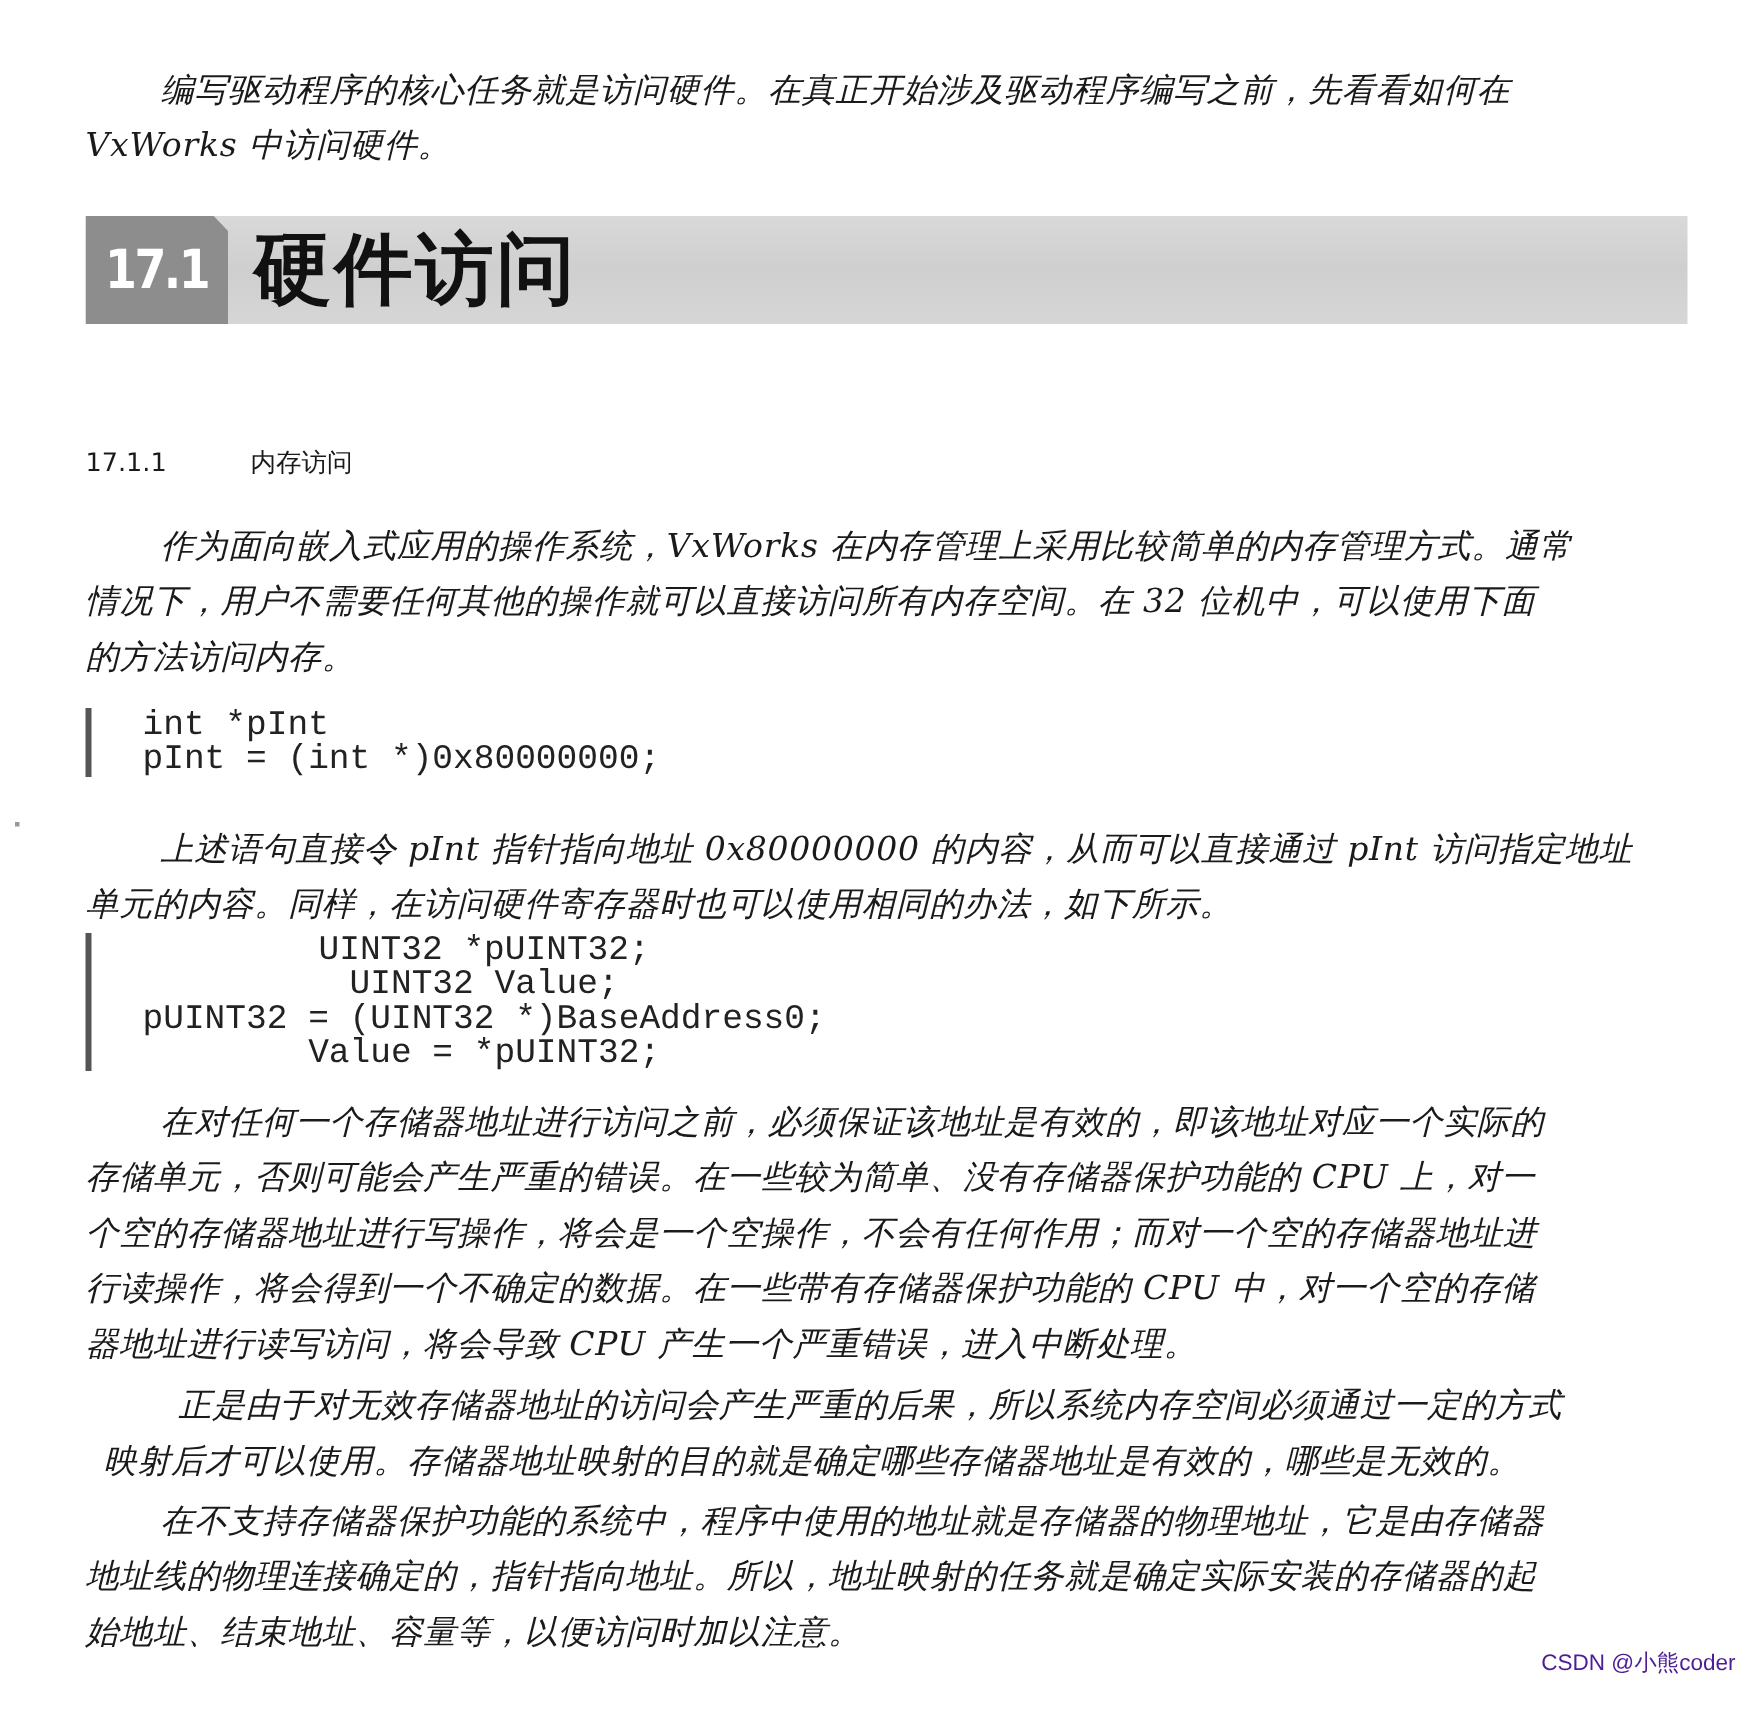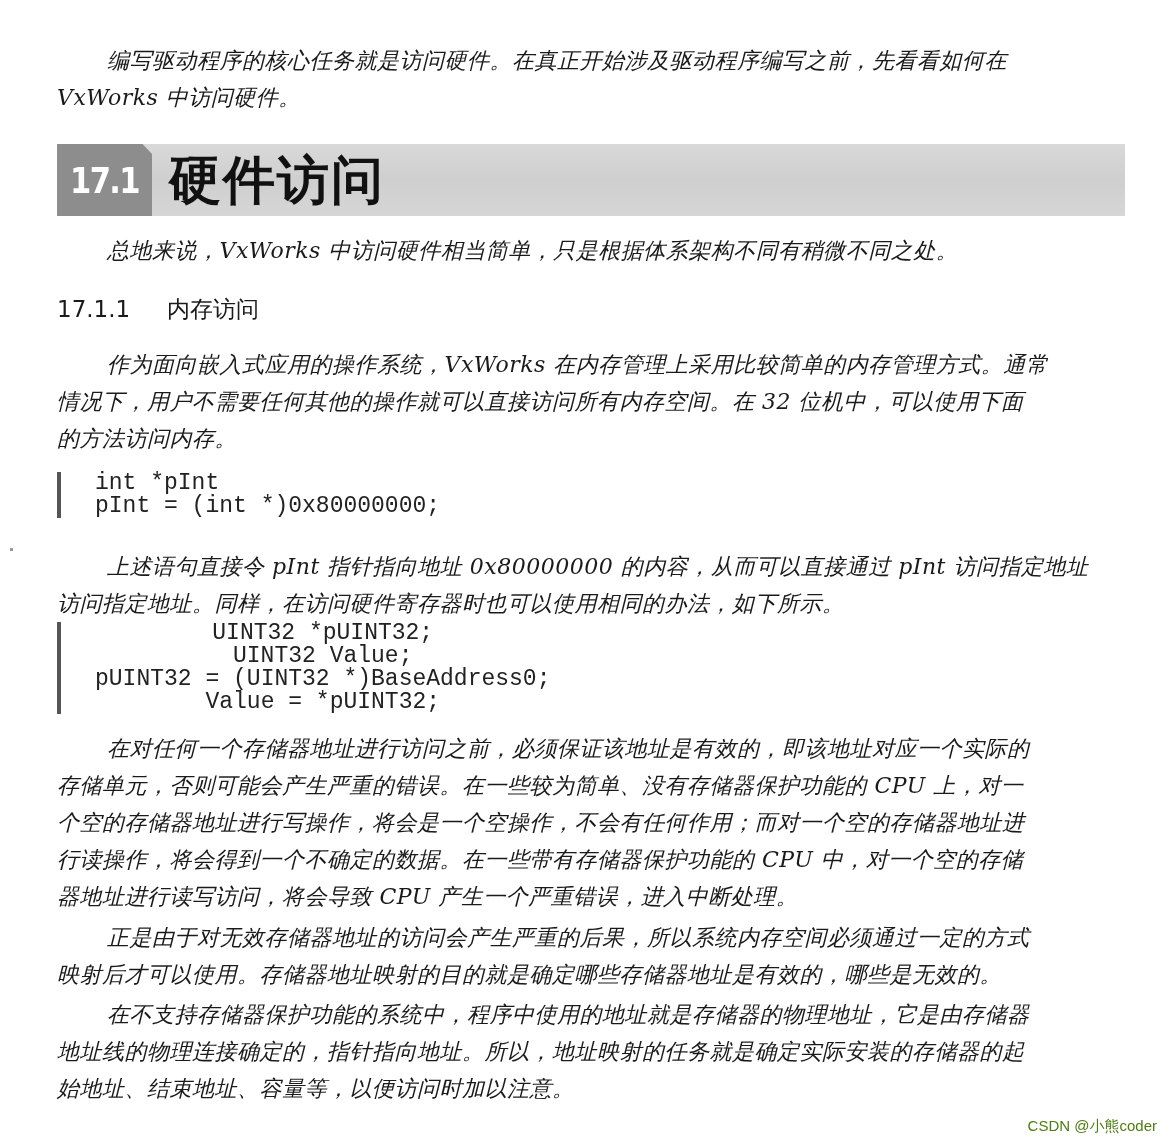--- a/index.html
+++ b/index.html
@@ -76,45 +76,45 @@
     line-height: 56px;
     color: #111;
     letter-spacing: 2px;
   }
 
   .subsection {
     position: absolute;
     left: 57px;
     top: 293px;
     font-family: "DejaVu Sans", "Liberation Sans", sans-serif;
-    font-size: 23px;
+    font-size: 17px;
     line-height: 32px;
     color: #1a1a1a;
   }
   .subsection .num { display: inline-block; width: 110px; }
 
   .code-block {
     position: absolute;
     left: 57px;
     border-left: 4px solid #555;
     padding-left: 34px;
     font-family: "Liberation Mono", "DejaVu Sans Mono", monospace;
     font-size: 23px;
     line-height: 23px;
     color: #222;
   }
   .code-block .code-line { display: block; white-space: pre; }
 
   .watermark {
     position: absolute;
     right: 14px;
-    bottom: 8px;
+    bottom: 26px;
     font-family: "Liberation Sans", "DejaVu Sans", sans-serif;
     font-size: 15px;
-    color: #4d7c0f;
+    color: #4c1d95;
   }
   .margin-mark {
     position: absolute;
     left: 10px;
     top: 548px;
     width: 3px; height: 3px;
     background: #999;
   }
 </style>
 </head>
@@ -127,62 +127,59 @@
     <span class="line">VxWorks 中访问硬件。</span>
   </p>
 
   <div class="section-bar">
     <div class="section-num">
       <span>17.1</span>
     </div>
     <div class="section-title">硬件访问</div>
   </div>
 
-  <p class="para" style="top:232px;">
-    <span class="line indent">总地来说，VxWorks 中访问硬件相当简单，只是根据体系架构不同有稍微不同之处。</span>
-  </p>
 
   <div class="subsection">
     <span class="num">17.1.1</span><span>内存访问</span>
   </div>
 
   <p class="para" style="top:346px;">
     <span class="line indent">作为面向嵌入式应用的操作系统，VxWorks 在内存管理上采用比较简单的内存管理方式。通常</span>
     <span class="line">情况下，用户不需要任何其他的操作就可以直接访问所有内存空间。在 32 位机中，可以使用下面</span>
     <span class="line">的方法访问内存。</span>
   </p>
 
   <div class="code-block" style="top:472px;">
     <span class="code-line">int *pInt</span>
     <span class="code-line">pInt = (int *)0x80000000;</span>
   </div>
 
   <div class="margin-mark"></div>
 
   <p class="para" style="top:534px;margin-top:14px;">
     <span class="line indent">上述语句直接令 pInt 指针指向地址 0x80000000 的内容，从而可以直接通过 pInt 访问指定地址</span>
-    <span class="line">访问指定地址。同样，在访问硬件寄存器时也可以使用相同的办法，如下所示。</span>
+    <span class="line">单元的内容。同样，在访问硬件寄存器时也可以使用相同的办法，如下所示。</span>
   </p>
 
   <div class="code-block" style="top:622px;text-align:center;">
     <span class="code-line">UINT32 *pUINT32;</span>
     <span class="code-line">UINT32 Value;</span>
     <span class="code-line">pUINT32 = (UINT32 *)BaseAddress0;</span>
     <span class="code-line">Value = *pUINT32;</span>
   </div>
 
   <p class="para" style="top:730px;">
     <span class="line indent">在对任何一个存储器地址进行访问之前，必须保证该地址是有效的，即该地址对应一个实际的</span>
     <span class="line">存储单元，否则可能会产生严重的错误。在一些较为简单、没有存储器保护功能的 CPU 上，对一</span>
     <span class="line">个空的存储器地址进行写操作，将会是一个空操作，不会有任何作用；而对一个空的存储器地址进</span>
     <span class="line">行读操作，将会得到一个不确定的数据。在一些带有存储器保护功能的 CPU 中，对一个空的存储</span>
     <span class="line">器地址进行读写访问，将会导致 CPU 产生一个严重错误，进入中断处理。</span>
   </p>
 
-  <p class="para" style="top:919px;">
+  <p class="para" style="top:919px;margin-left:12px;">
     <span class="line indent">正是由于对无效存储器地址的访问会产生严重的后果，所以系统内存空间必须通过一定的方式</span>
     <span class="line">映射后才可以使用。存储器地址映射的目的就是确定哪些存储器地址是有效的，哪些是无效的。</span>
   </p>
 
   <p class="para" style="top:996px;">
     <span class="line indent">在不支持存储器保护功能的系统中，程序中使用的地址就是存储器的物理地址，它是由存储器</span>
     <span class="line">地址线的物理连接确定的，指针指向地址。所以，地址映射的任务就是确定实际安装的存储器的起</span>
     <span class="line">始地址、结束地址、容量等，以便访问时加以注意。</span>
   </p>
 

